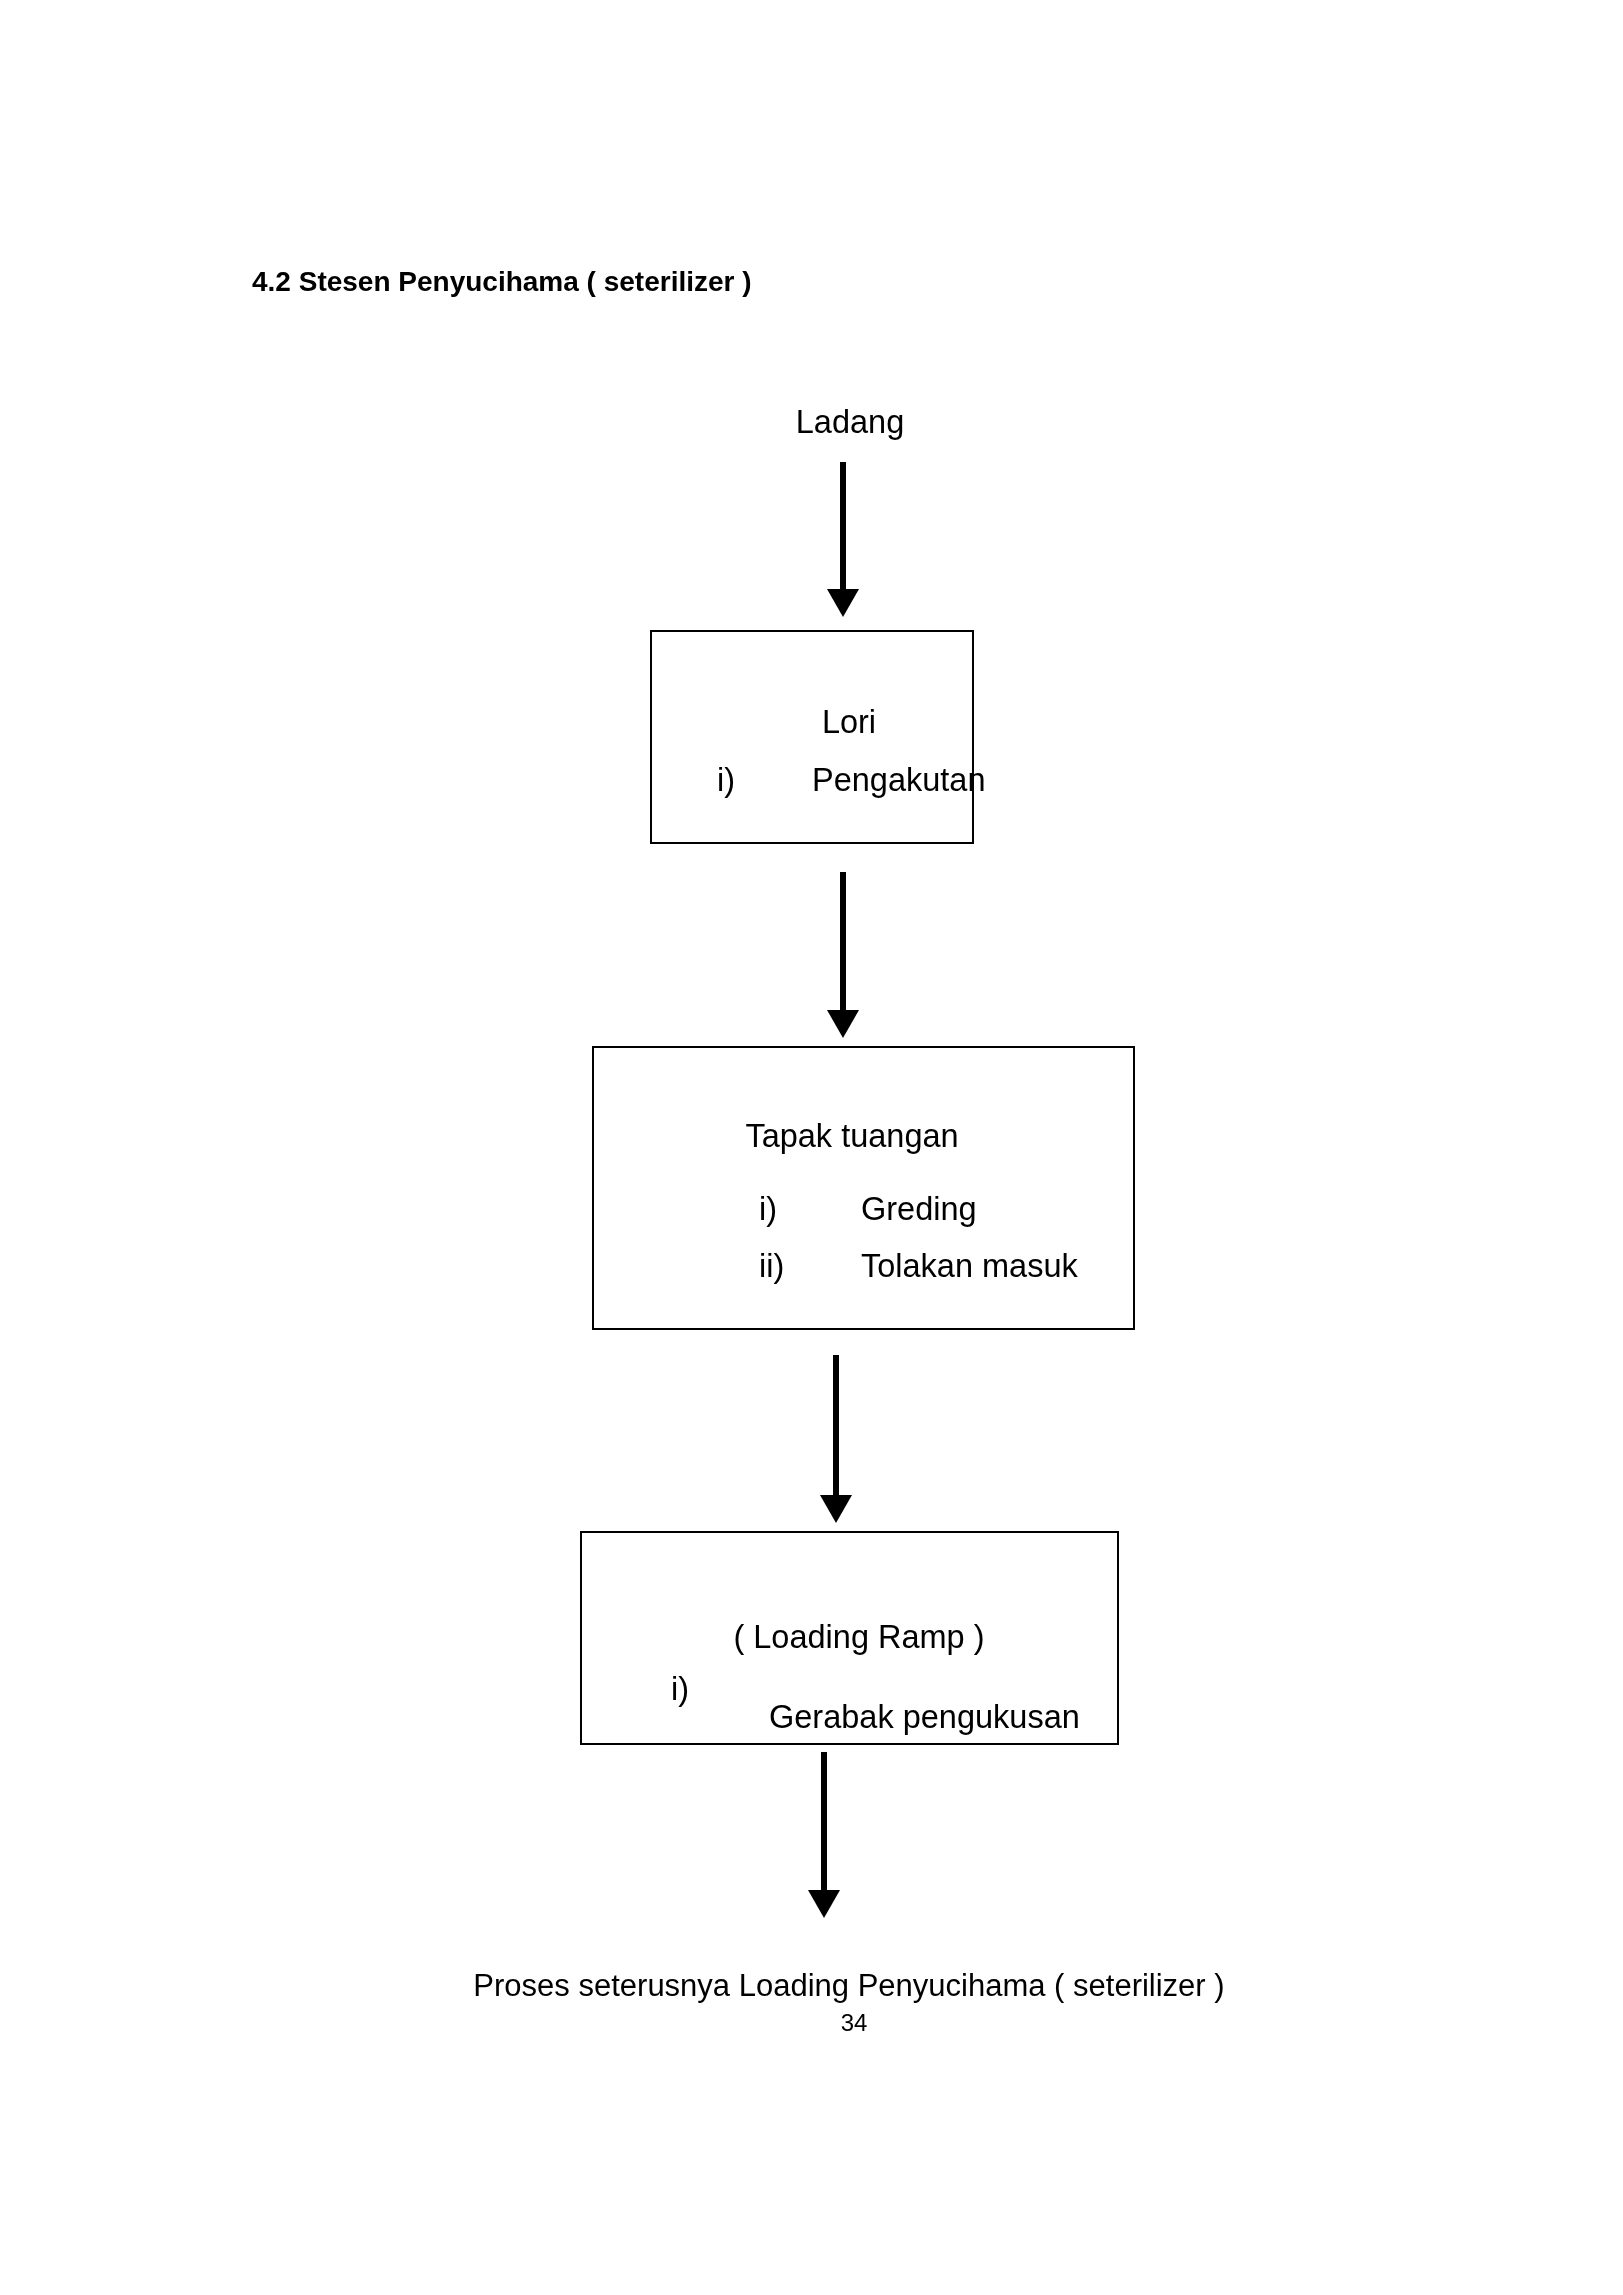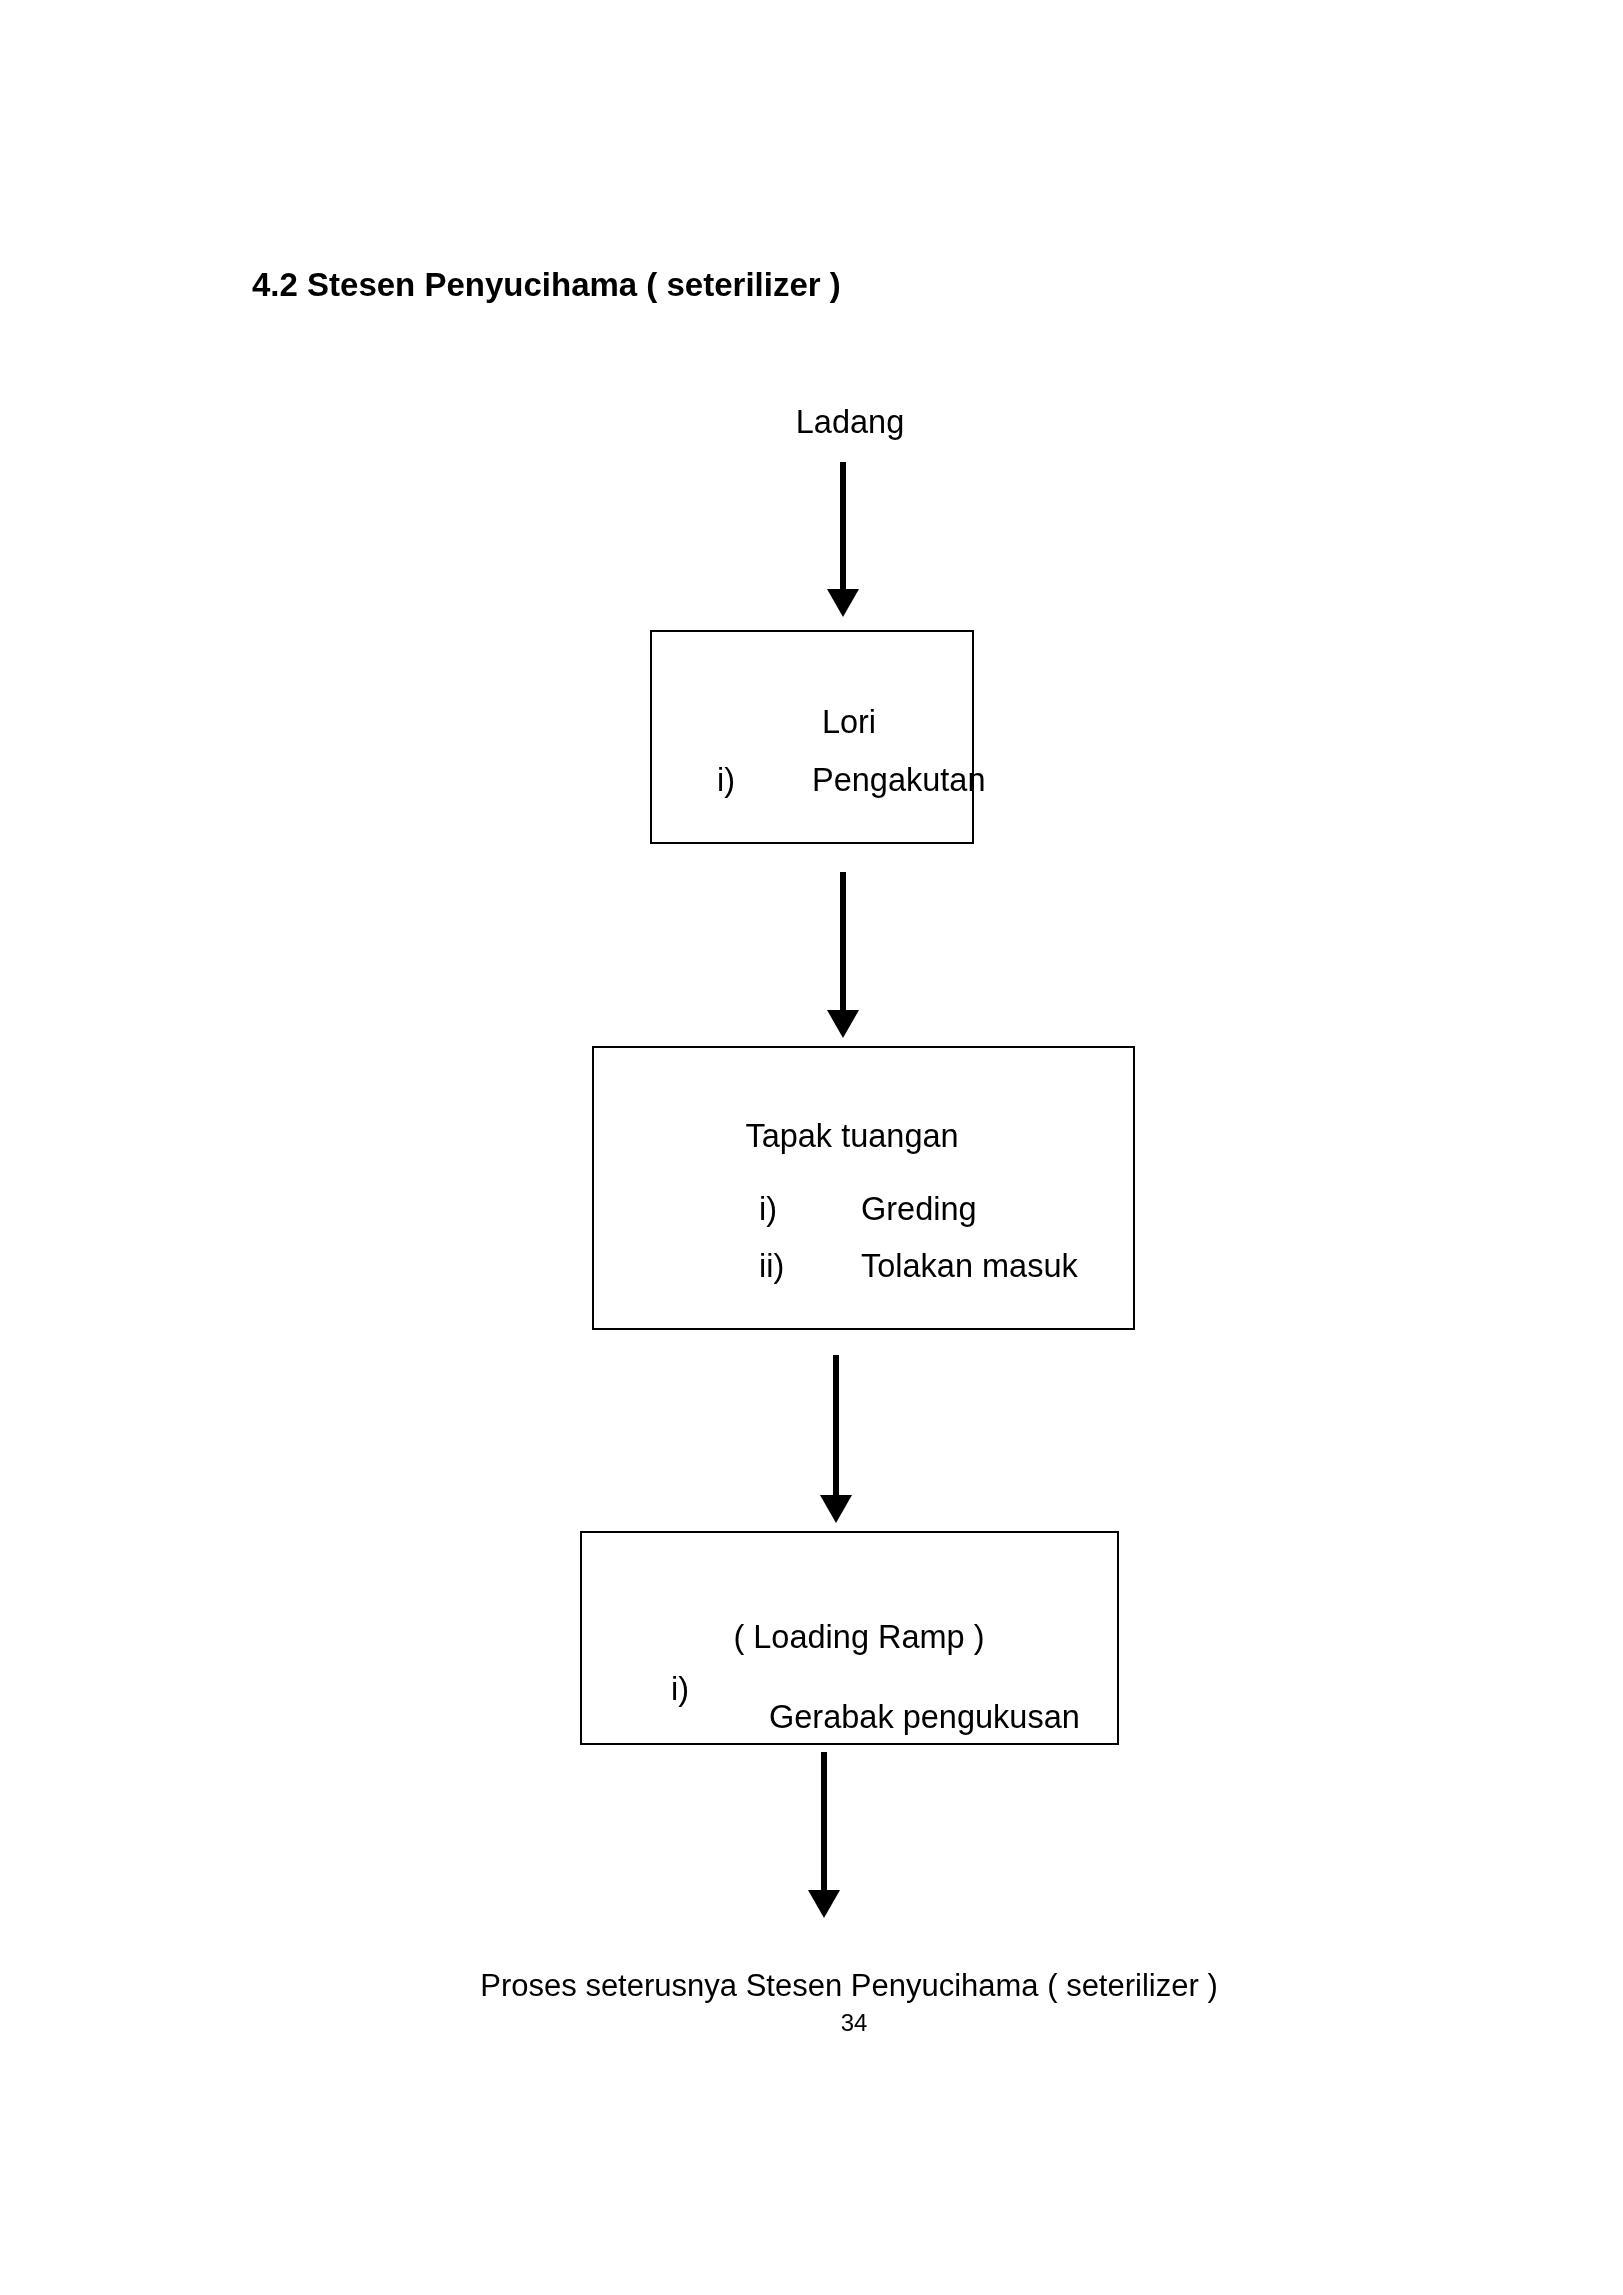--- a/index.html
+++ b/index.html
@@ -10,21 +10,21 @@
     background: var(--paper, #ffffff);
     color: var(--ink, #000000);
     font-family: "Liberation Sans", "DejaVu Sans", sans-serif;
     overflow: hidden;
   }
   .section-title {
     position: absolute;
     left: 252px;
     top: 265px;
     margin: 0;
-    font-size: 33px;
+    font-size: 28px;
     font-weight: bold;
     line-height: 1.2;
     white-space: nowrap;
   }
   .free-label {
     position: absolute;
     font-size: 32.5px;
     line-height: 1.2;
     white-space: nowrap;
   }
@@ -124,18 +124,18 @@
     <div class="box-text centered" style="left:277px; top:85px;">( Loading Ramp )</div>
     <div class="box-text" style="left:89px; top:137px;">i)</div>
     <div class="box-text" style="left:187px; top:137px;margin-top:28px;">Gerabak pengukusan</div>
   </div>
 
   <div class="arrow arrow-4">
     <div class="arrow-shaft"></div>
     <div class="arrow-head"></div>
   </div>
 
-  <div class="footer-caption">Proses seterusnya Stesen Penyucihama ( seterilizer )</div>
+  <div class="footer-caption">Proses seterusnya Loading Penyucihama ( seterilizer )</div>
 
   <div class="page-number">34</div>
 
 </div>
 
 
 </body></html>

